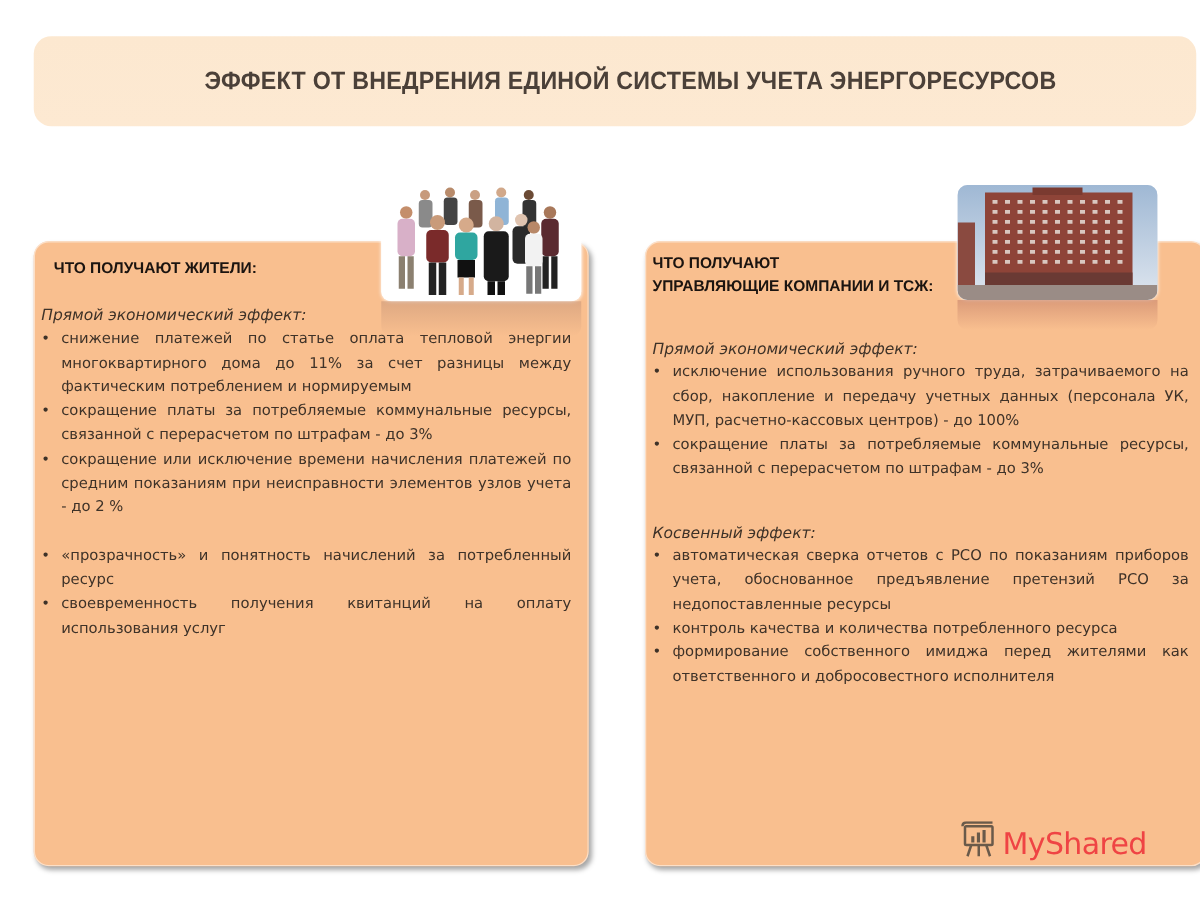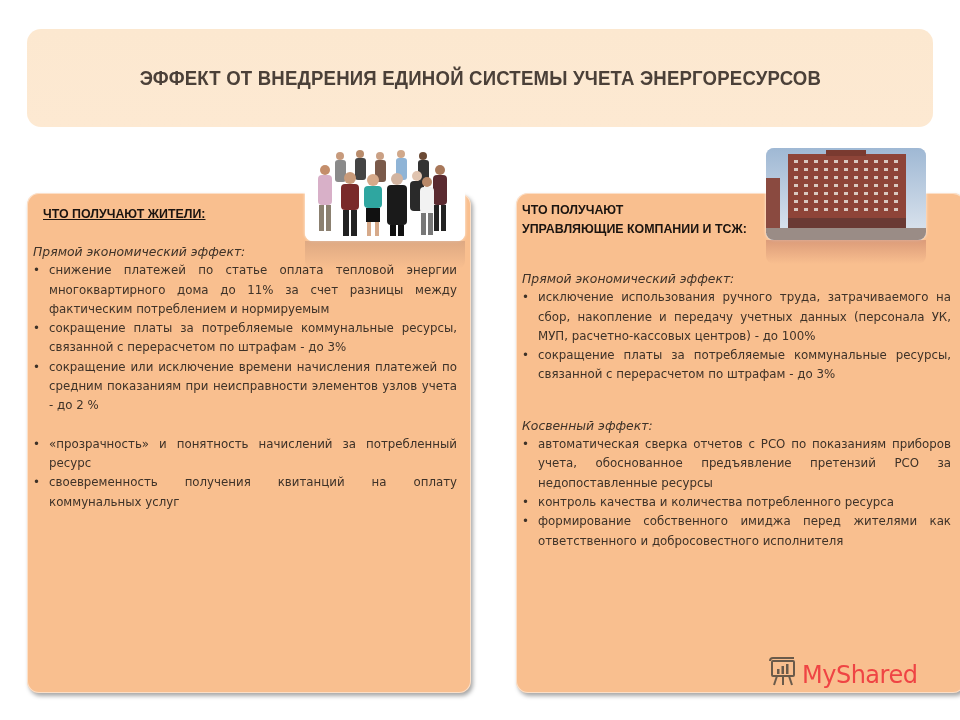--- a/index.html
+++ b/index.html
@@ -1,24 +1,24 @@
 <!DOCTYPE html>
 <html><head>
   <meta charset="utf-8">
   <style>
     html, body { margin: 0; padding: 0; }
     body {
       width: 960px; height: 720px; background: #ffffff; position: relative; overflow: hidden;
       font-family: "Liberation Sans", "DejaVu Sans", sans-serif; color: #3b3026;
     }
     .title-band {
-      position: absolute; left: 27px; top: 29px; width: 906px; height: 98px;
+      position: absolute; left: 27px; top: 29px; width: 906px; height: 72px;
       background: linear-gradient(180deg, #fce8d0 0%, #fde9d2 100%);
       border-radius: 14px 14px 14px 14px;
-      display: flex; align-items: center; justify-content: center;
+      display: flex; align-items: center; justify-content: center; padding-left: 24px;
     }
     .title-band h1 {
       margin: 0; font-size: 20px; font-weight: bold; color: #4b4038; letter-spacing: 0.2px;
       font-family: "Liberation Sans Narrow", "Liberation Sans", sans-serif;
       transform: scaleX(0.93);
     }
     .panel {
       position: absolute; top: 193px; height: 500px;
       background: #f9bf8f;
       border-radius: 12px;
@@ -28,21 +28,21 @@
     .panel.right { left: 516px; width: 449px; }
     .panel .content {
       position: absolute; left: 6px; right: 14px; top: 8px;
       font-size: 12.4px; line-height: 19.3px; color: #3e3228;
       font-family: "DejaVu Sans", sans-serif;
     }
     .panel-heading {
       font-weight: bold; font-size: 12.4px; color: #1b1410; line-height: 19px;
       font-family: "Liberation Sans", sans-serif;
     }
-    .panel.left .panel-heading { padding-left: 10px; margin-top: 4px; text-decoration: underline; }
+    .panel.left .panel-heading { padding-left: 10px; margin-top: 4px; }
     .section-label { font-style: italic; margin-top: 12px; }
     .gap { height: 19px; }
     ul { list-style: none; margin: 0; padding: 0; }
     li {
       position: relative; padding-left: 16px; text-align: justify; text-align-last: left;
       font-size: 11.8px;
     }
     li::before {
       content: "•"; position: absolute; left: 0; top: 0; color: #3e3228;
     }
@@ -75,21 +75,21 @@
     <div class="gap" style="height:6px"></div>
     <div class="section-label">Прямой экономический эффект:</div>
     <ul>
       <li>снижение платежей по статье оплата тепловой энергии многоквартирного дома до 11% за счет разницы между фактическим потреблением и нормируемым</li>
       <li>сокращение платы за потребляемые коммунальные ресурсы, связанной с перерасчетом по штрафам - до 3%</li>
       <li>сокращение или исключение времени начисления платежей по средним показаниям при неисправности элементов узлов учета - до 2 %</li>
     </ul>
     <div class="gap"></div>
     <ul>
       <li>«прозрачность» и понятность начислений за потребленный ресурс</li>
-      <li>своевременность получения квитанций на оплату коммунальных услуг</li>
+      <li>своевременность получения квитанций на оплату использования услуг</li>
     </ul>
   </div>
 </div>
 
 <div class="panel right">
   <div class="content">
     <div class="panel-heading">ЧТО ПОЛУЧАЮТ</div>
     <div class="panel-heading">УПРАВЛЯЮЩИЕ КОМПАНИИ И ТСЖ:</div>
     <div class="gap" style="height:18px"></div>
     <div class="section-label">Прямой экономический эффект:</div>

